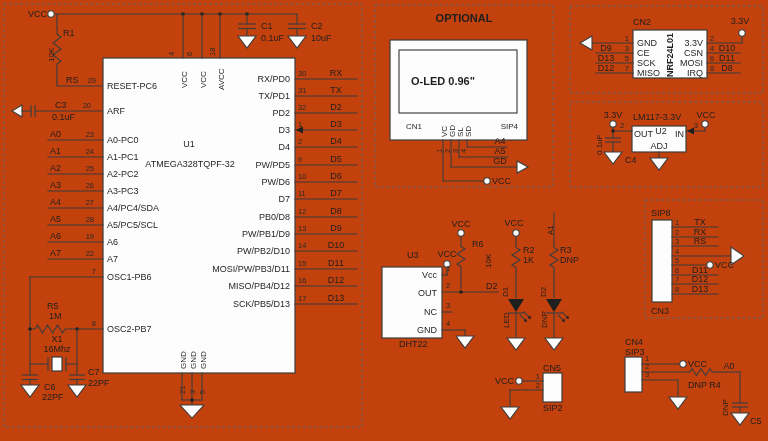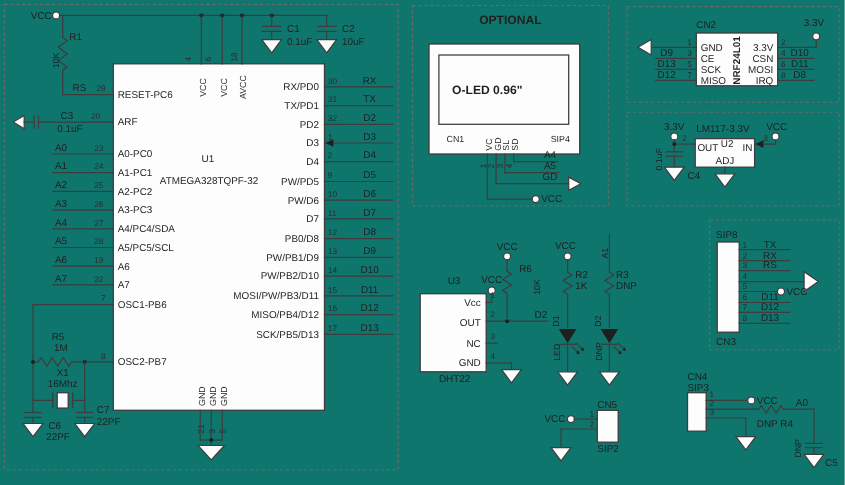--- a/index.html
+++ b/index.html
@@ -1,16 +1,16 @@
 <!DOCTYPE html>
 <html><head>
 <meta charset="utf-8">
 <style>
   html,body{margin:0;padding:0;background:#fff}
-  .page{position:relative;width:768px;height:441px;background:#0f766e;font-family:"Liberation Sans",sans-serif;overflow:hidden}
+  .page{position:relative;width:768px;height:441px;background:#c2410c;font-family:"Liberation Sans",sans-serif;overflow:hidden}
   svg{display:block}
   text{fill:#1f1f1f;font-size:9px;font-family:"Liberation Sans",sans-serif}
   .pn{font-size:7.5px;fill:#2a2a2a}
   .sm{font-size:8px}
   .b{font-weight:bold}
   .t11{font-size:11px}
   .mid{text-anchor:middle}
   .end{text-anchor:end}
   .wire{stroke:#3d3d3d;stroke-width:1.1;fill:none;stroke-linecap:square}
   .comp{stroke:#3d3d3d;stroke-width:1.15;fill:none}

